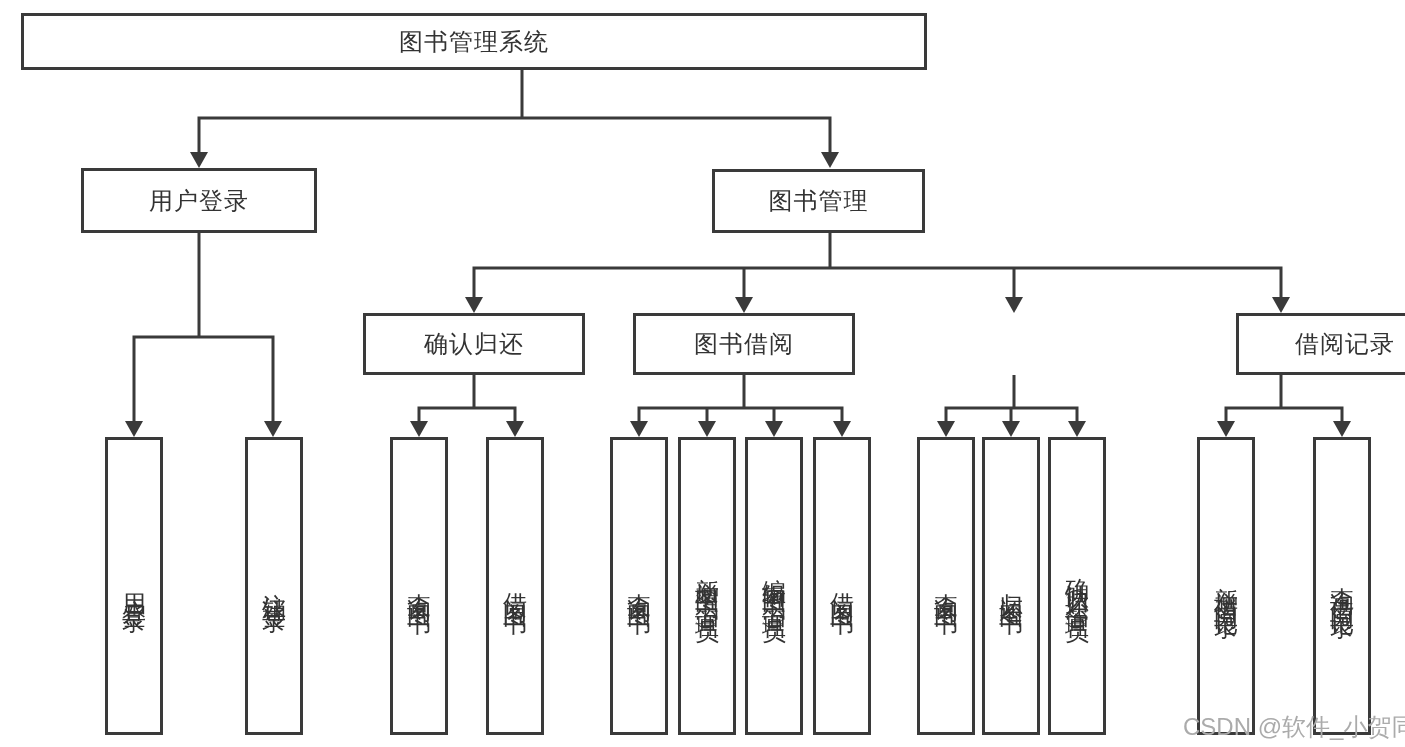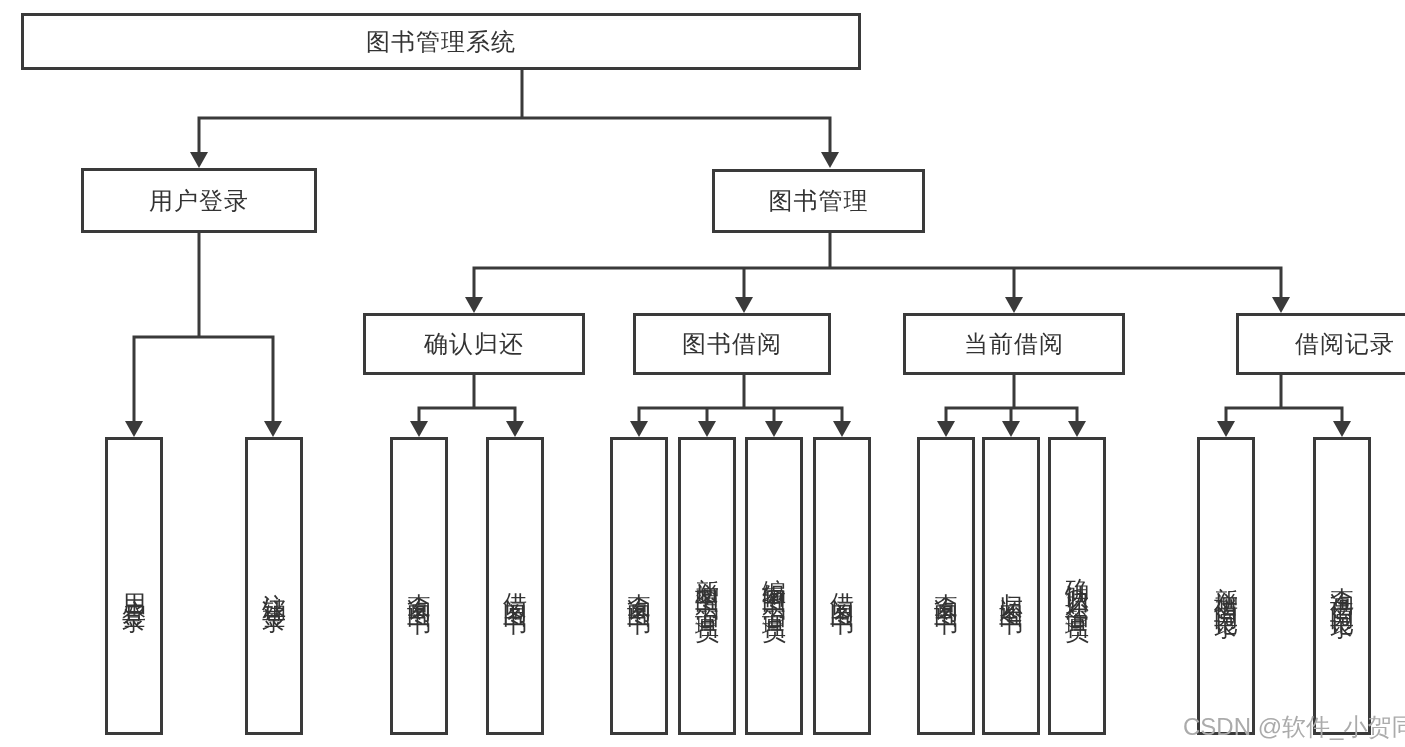--- a/index.html
+++ b/index.html
@@ -34,26 +34,26 @@
     white-space: nowrap;
   }
   .v-label {
     writing-mode: vertical-rl;
     text-orientation: mixed;
     font-size: 24px;
     color: #333333;
     letter-spacing: 6px;
     line-height: 1;
   }
-  .root-box   { left: 21px;   top: 13px;  width: 840px; height: 57px; }
+  .root-box   { left: 21px;   top: 13px;  width: 906px; height: 57px; }
   .l2-left    { left: 81px;   top: 168px; width: 236px;  height: 65px; }
   .l2-right   { left: 712px;  top: 169px; width: 213px;  height: 64px; }
   .l3         { top: 313px; height: 62px; }
   .l3-a { left: 363px;  width: 222px; }
-  .l3-b { left: 633px;  width: 198px; }
+  .l3-b { left: 633px;  width: 222px; }
   .l3-c { left: 903px;  width: 222px; }
   .l3-d { left: 1236px; width: 218px; }
   .leaf { top: 437px; width: 58px; height: 298px; }
   .leaf-1  { left: 105px; }
   .leaf-2  { left: 245px; }
   .leaf-3  { left: 390px; }
   .leaf-4  { left: 486px; }
   .leaf-5  { left: 610px; }
   .leaf-6  { left: 678px; }
   .leaf-7  { left: 745px; }
@@ -129,23 +129,20 @@
   <div class="box l2-right">
     <span class="h-label">图书管理</span>
   </div>
 
   <div class="box l3 l3-a">
     <span class="h-label">确认归还</span>
   </div>
   <div class="box l3 l3-b">
     <span class="h-label">图书借阅</span>
   </div>
-  <div class="box l3 l3-c">
-    <span class="h-label">当前借阅</span>
-  </div>
   <div class="box l3 l3-d">
     <span class="h-label">借阅记录</span>
   </div>
 
   <div class="box leaf leaf-1">
     <span class="v-label">用户登录</span>
   </div>
   <div class="box leaf leaf-2">
     <span class="v-label">注销登录</span>
   </div>

